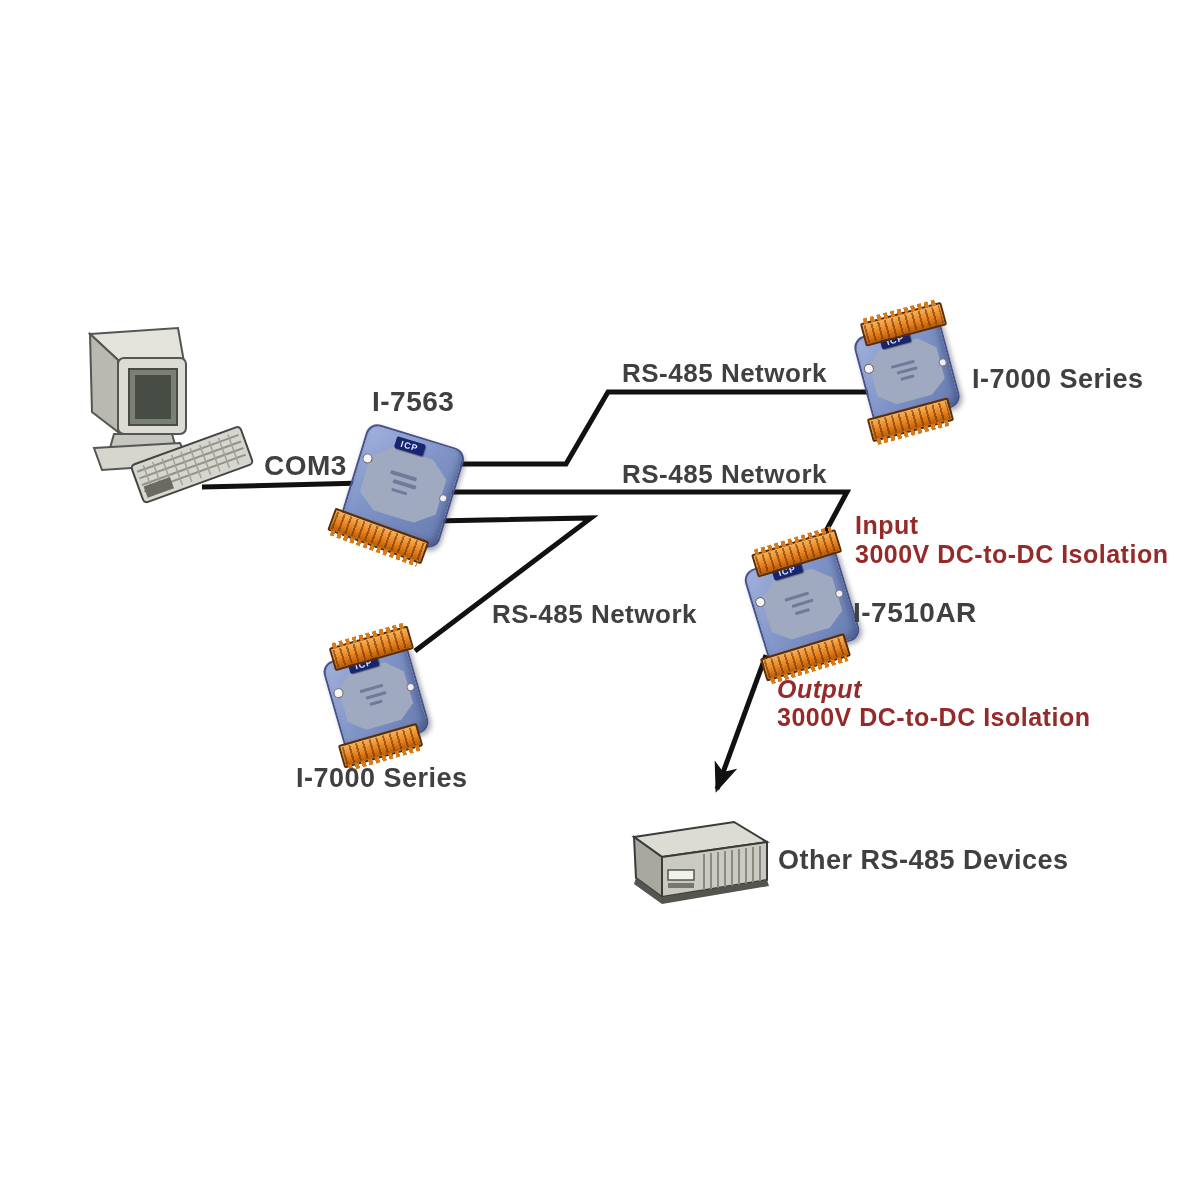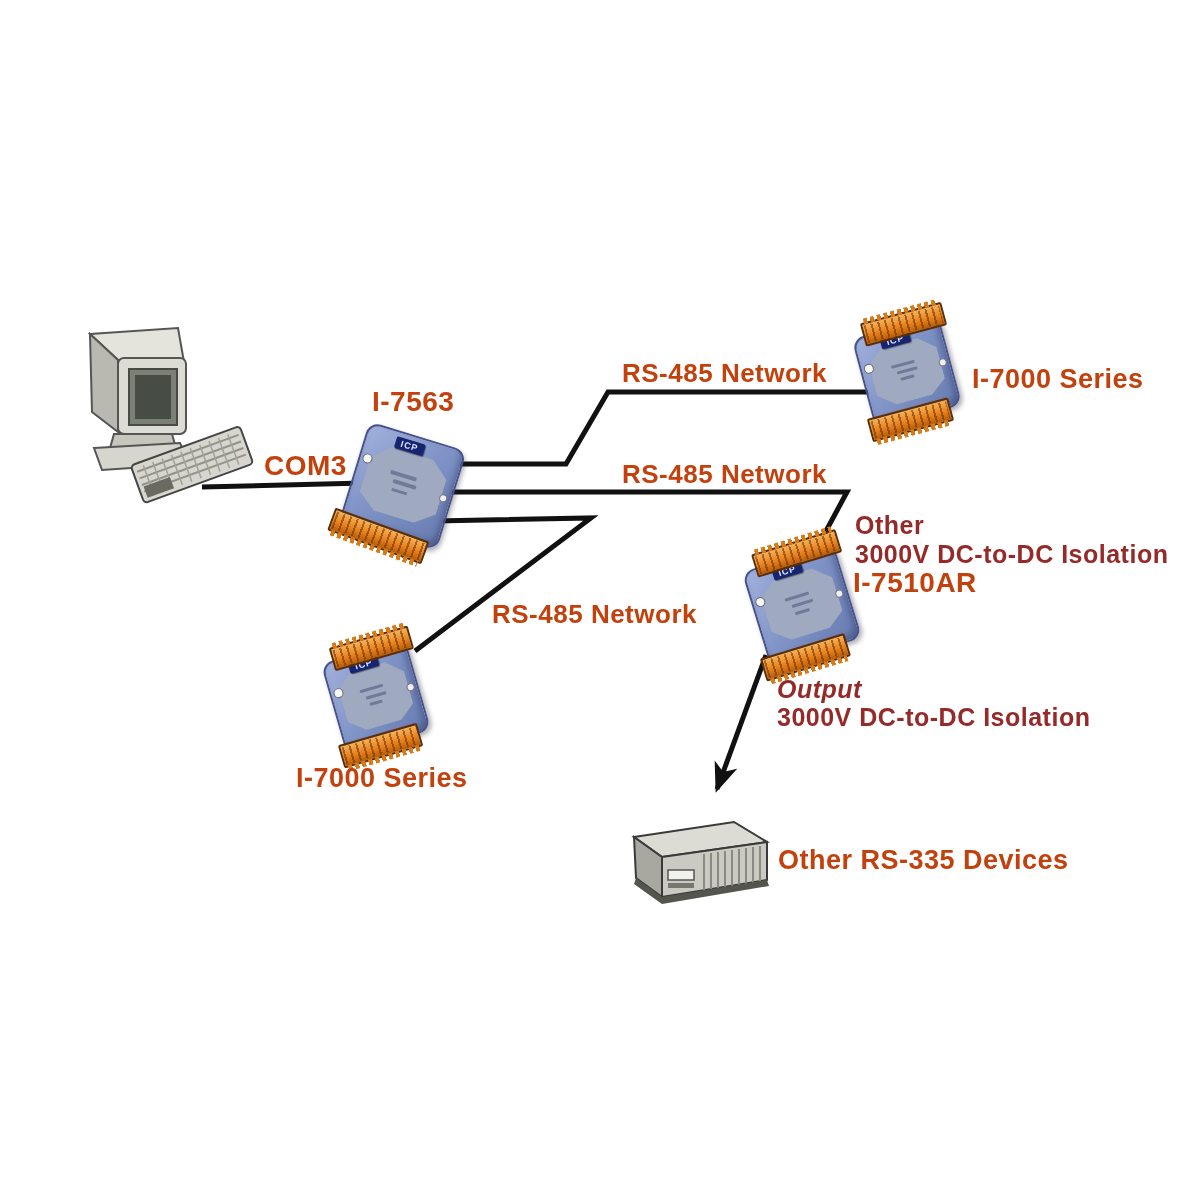--- a/index.html
+++ b/index.html
@@ -11,32 +11,32 @@
     overflow:hidden;
   }
   #canvas { position:absolute; inset:0; }
 
   
   #wires { position:absolute; left:0; top:0; z-index:1; }
 
   
   .lbl {
     position:absolute; z-index:3;
-    font-weight:700; color:#c2410c;
+    font-weight:700; color:#404040;
     white-space:nowrap; letter-spacing:.5px;
   }
   .lbl.red { color:#952a28; }
   #lbl-i7563      { left:372px; top:386px;  font-size:28px;text-align:center; }
   #lbl-rs485-top  { left:622px; top:358px;  font-size:26px; }
   #lbl-i7000-tr   { left:972px; top:364px;  font-size:27px; }
   #lbl-com3       { left:264px; top:450px;  font-size:28px; }
   #lbl-rs485-mid  { left:622px; top:459px;  font-size:26px; }
   #lbl-input-t    { left:855px; top:511px;  font-size:25px; }
   #lbl-input-d    { left:855px; top:540px;  font-size:25px; }
-  #lbl-i7510      { left:853px; top:567px;  font-size:28px; }
+  #lbl-i7510      { left:853px; top:597px;  font-size:28px; }
   #lbl-rs485-diag { left:492px; top:599px;  font-size:26px; }
   #lbl-output-t   { left:777px; top:675px;  font-size:25px;font-style:italic; }
   #lbl-output-d   { left:777px; top:703px;  font-size:25px; }
   #lbl-i7000-bl   { left:296px; top:763px;  font-size:27px; }
   #lbl-other      { left:778px; top:845px;  font-size:27px; }
 
   
   .module { position:absolute; z-index:2; }
   .mod-body {
     position:absolute; inset:0; z-index:1;
@@ -239,22 +239,22 @@
       <rect x="56" y="71" width="26" height="5" fill="#77776f"></rect>
       <polygon points="24,66 50,85 155,68 157,74 50,92 22,72" fill="#55554f"></polygon>
     </svg>
   </div>
 
   <div class="lbl" id="lbl-i7563">I-7563</div>
   <div class="lbl" id="lbl-rs485-top">RS-485 Network</div>
   <div class="lbl" id="lbl-i7000-tr">I-7000 Series</div>
   <div class="lbl" id="lbl-com3">COM3</div>
   <div class="lbl" id="lbl-rs485-mid">RS-485 Network</div>
-  <div class="lbl red" id="lbl-input-t">Other</div>
+  <div class="lbl red" id="lbl-input-t">Input</div>
   <div class="lbl red" id="lbl-input-d">3000V DC-to-DC Isolation</div>
   <div class="lbl" id="lbl-i7510">I-7510AR</div>
   <div class="lbl" id="lbl-rs485-diag">RS-485 Network</div>
   <div class="lbl red" id="lbl-output-t">Output</div>
   <div class="lbl red" id="lbl-output-d">3000V DC-to-DC Isolation</div>
   <div class="lbl" id="lbl-i7000-bl">I-7000 Series</div>
-  <div class="lbl" id="lbl-other">Other RS-335 Devices</div>
+  <div class="lbl" id="lbl-other">Other RS-485 Devices</div>
 
 </div>
 
 </body></html>

